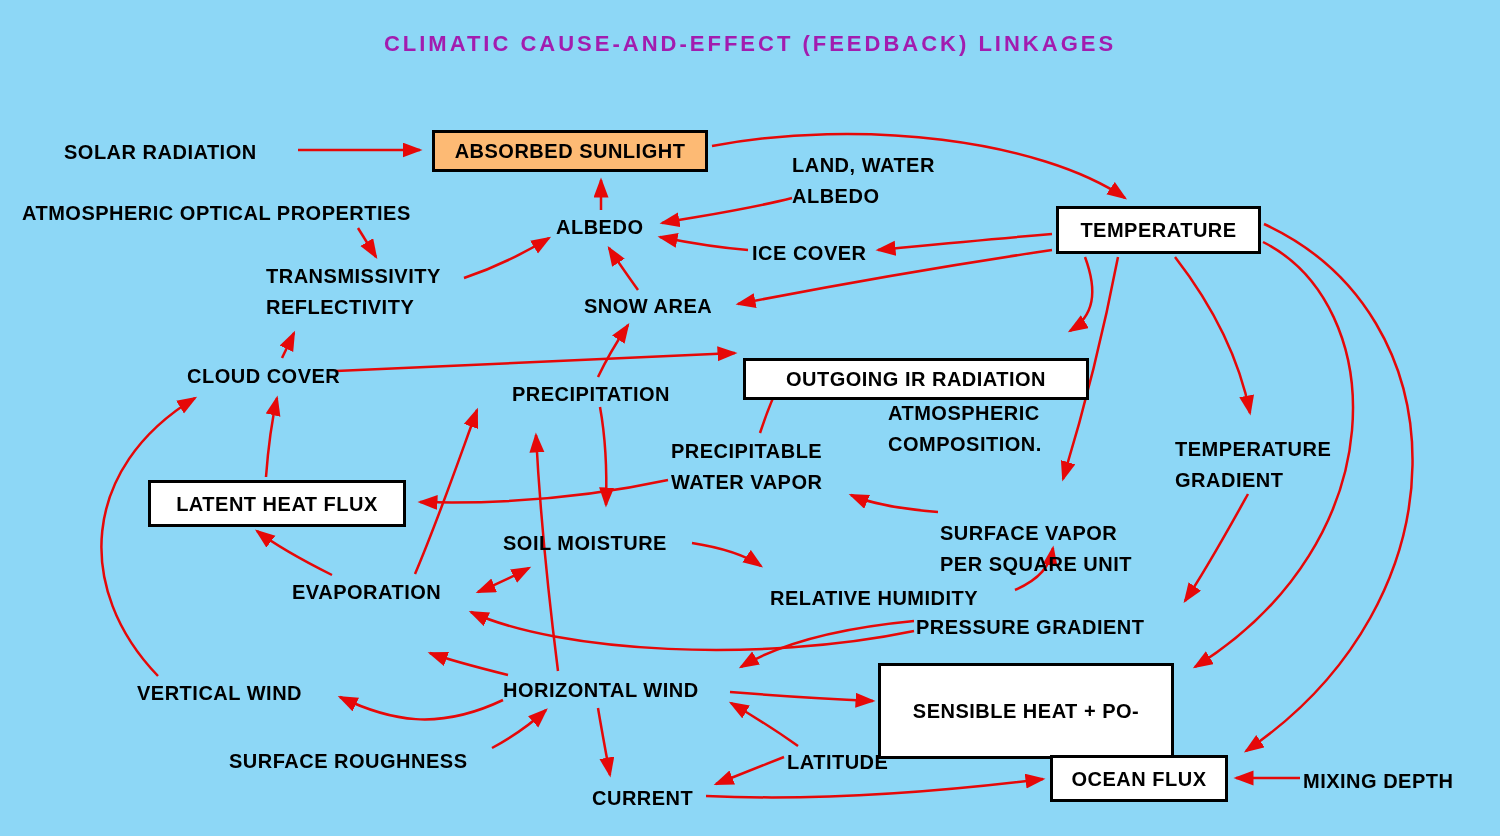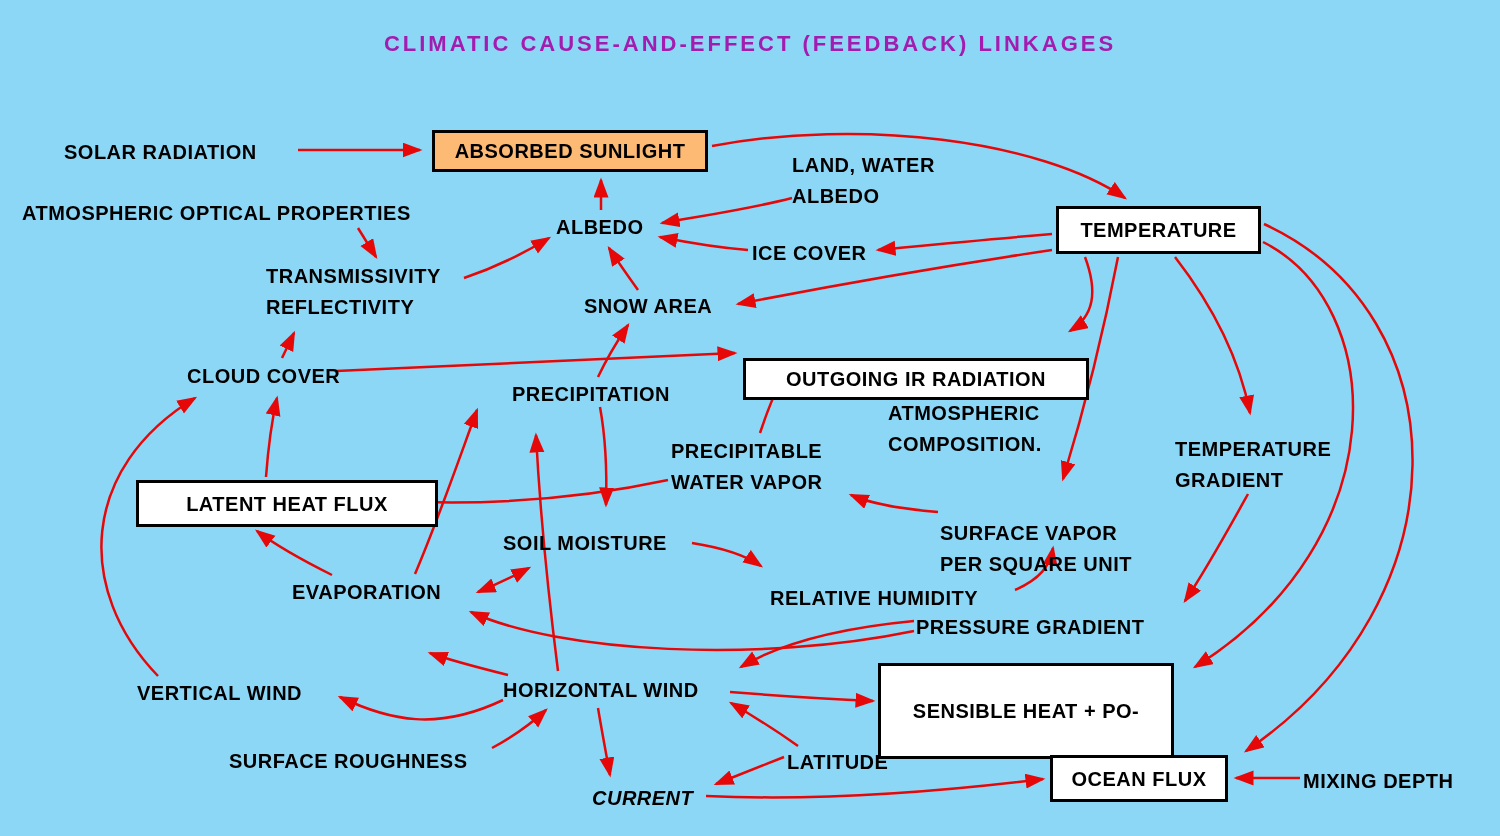--- a/index.html
+++ b/index.html
@@ -129,21 +129,21 @@
         <div>WATER VAPOR</div>
       </div>
       <div class="node" style="left: 1175px; top: 434px;">
         <div>TEMPERATURE</div>
         <div>GRADIENT</div>
       </div>
       <div class="node" style="left: 940px; top: 484px; margin-top: 34px;">
         <div>SURFACE VAPOR</div>
         <div>PER SQUARE UNIT</div>
       </div>
-      <div class="node boxed" style="left: 136px; top: 480px; width: 302px; height: 47px; background: rgb(255, 255, 255); border-color: rgb(0, 0, 0);">
+      <div class="node boxed" style="left: 148px; top: 480px; width: 258px; height: 47px; background: rgb(255, 255, 255); border-color: rgb(0, 0, 0);">
         <div>LATENT HEAT FLUX</div>
       </div>
       <div class="node" style="left: 503px; top: 528px;">
         <div>SOIL MOISTURE</div>
       </div>
       <div class="node" style="left: 292px; top: 577px;">
         <div>EVAPORATION</div>
       </div>
       <div class="node" style="left: 770px; top: 583px;">
         <div>RELATIVE HUMIDITY</div>
@@ -159,21 +159,21 @@
       </div>
       <div class="node boxed" style="left: 878px; top: 663px; width: 296px; height: 96px; background: rgb(255, 255, 255); border-color: rgb(0, 0, 0);">
         <div>SENSIBLE HEAT + PO-</div>
       </div>
       <div class="node" style="left: 229px; top: 746px;">
         <div>SURFACE ROUGHNESS</div>
       </div>
       <div class="node" style="left: 787px; top: 747px;">
         <div>LATITUDE</div>
       </div>
-      <div class="node" style="left: 592px; top: 783px; font-style: italic;">
+      <div class="node" style="left: 592px; top: 783px;">
         <div>CURRENT</div>
       </div>
       <div class="node boxed" style="left: 1050px; top: 755px; width: 178px; height: 47px; background: rgb(255, 255, 255); border-color: rgb(0, 0, 0);">
         <div>OCEAN FLUX</div>
       </div>
       <div class="node" style="left: 1303px; top: 766px;">
         <div>MIXING DEPTH</div>
       </div>
     </div>
 </div>

